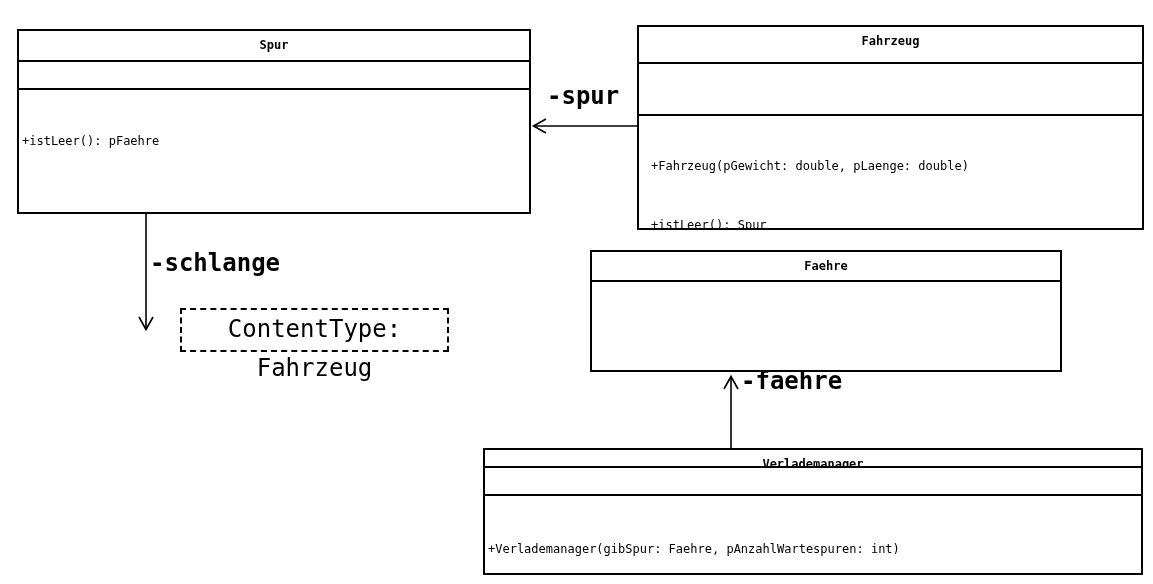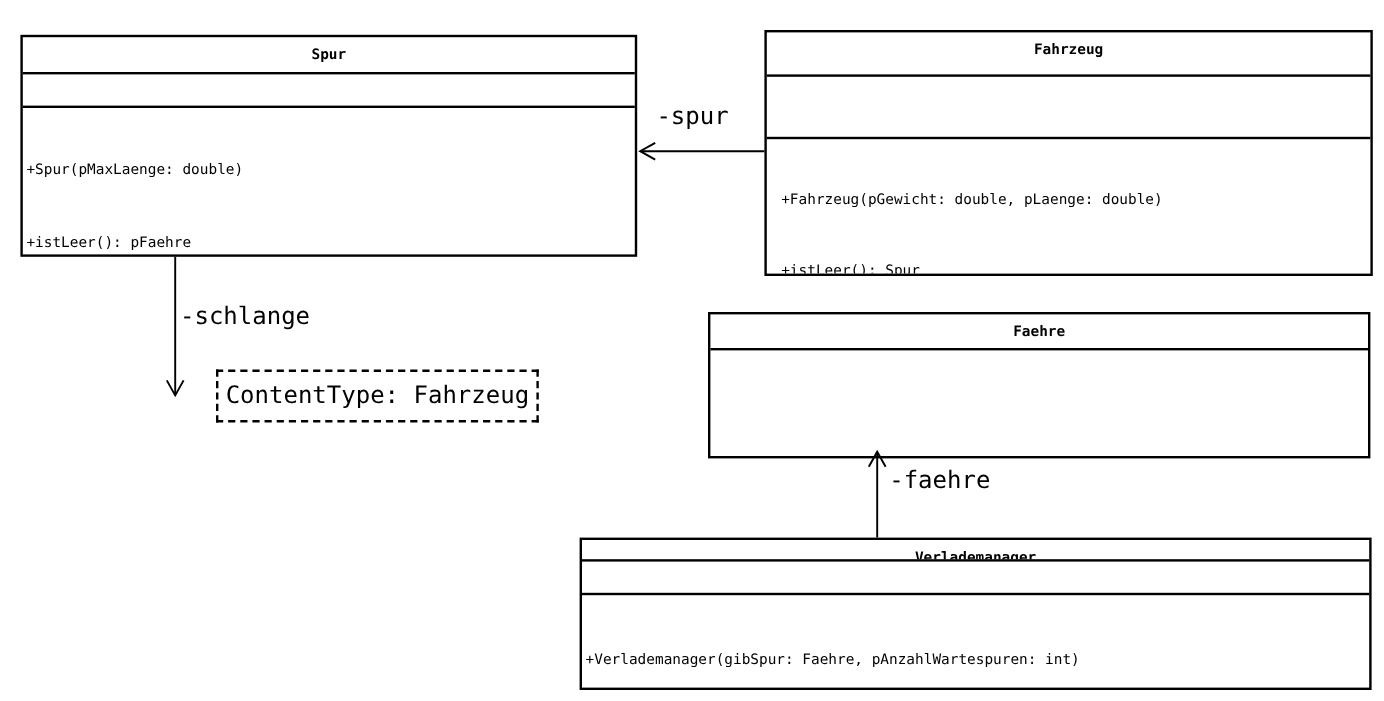--- a/index.html
+++ b/index.html
@@ -43,51 +43,51 @@
     padding-left: 0;
   }
   .cmp-methods { flex: 1 1 auto; padding-top: 1px; }
   .uml-line { white-space: pre; }
   .template-box {
     position: absolute;
     box-sizing: border-box;
     border: 2.5px dashed #000;
     background: #fff;
     text-align: center;
-    font-size: 20px;
+    font-size: 24px;
     z-index: 2;
   }
   .assoc-label {
     position: absolute;
-    font-size: 20px;
+    font-size: 24px;
     line-height: 21px;
     white-space: pre;
     z-index: 2;
     background: transparent;
+    font-weight: bold;
   }
   #connector-layer {
     position: absolute;
     left: 0; top: 0;
     width: 1153px; height: 584px;
     z-index: 3;
     pointer-events: none;
   }
 </style>
 </head>
 <body>
 
 <div id="canvas">
 
   <div class="uml-class" style="left:17px; top:29px; width:514px; height:185px;">
     <div class="cmp cmp-title" style="height:29px; line-height:29px;">Spur</div>
     <div class="cmp" style="height:28px; line-height:25px;">
       
     </div>
     <div class="cmp cmp-methods" style="line-height:20.2px;">
-      <div class="uml-line">+Spur(pMaxLaenge: double)</div>
       <div class="uml-line">+istLeer(): pFaehre</div>
       
       
       
       
     </div>
   </div>
 
   <div class="uml-class" style="left:637px; top:25px; width:507px; height:205px;">
     <div class="cmp cmp-title" style="height:35px; line-height:28px;">Fahrzeug</div>
@@ -98,21 +98,21 @@
     <div class="cmp cmp-methods" style="line-height:19.8px;padding-left:12px;">
       <div class="uml-line">+Fahrzeug(pGewicht: double, pLaenge: double)</div>
       <div class="uml-line">+istLeer(): Spur</div>
       
       
       
       
     </div>
   </div>
 
-  <div class="uml-class" style="left:590px; top:260px; width:552px; height:122px;">
+  <div class="uml-class" style="left:590px; top:250px; width:472px; height:122px;">
     <div class="cmp cmp-title" style="height:28px; line-height:28px;">Faehre</div>
     <div class="cmp" style="height:26px; line-height:23px;">
       
     </div>
   </div>
 
   <div class="uml-class" style="left:483px; top:448px; width:660px; height:127px;">
     <div class="cmp cmp-title" style="height:16px; line-height:28px;">Verlademanager</div>
     <div class="cmp" style="height:28px; line-height:25px;">
       
@@ -122,21 +122,21 @@
       
       
     </div>
   </div>
 
 
   <div class="template-box" style="left:180px; top:308px; width:269px; height:44px; line-height:39px;">ContentType: Fahrzeug</div>
 
   <div class="assoc-label" style="left:547px; top:86px;">-spur</div>
   <div class="assoc-label" style="left:150px; top:233px;margin-top:20px;">-schlange</div>
-  <div class="assoc-label" style="left:741px; top:390px;">-faehre</div>
+  <div class="assoc-label" style="left:741px; top:371px;">-faehre</div>
 
   <svg id="connector-layer" viewBox="0 0 1153 584" xmlns="http://www.w3.org/2000/svg">
 
     <g stroke="#000000" stroke-width="1.6" fill="none">
       <line x1="637" y1="126" x2="534" y2="126"></line>
       <polyline points="546,119 533.5,126 546,133"></polyline>
     </g>
 
     <g stroke="#000000" stroke-width="1.6" fill="none">
       <line x1="146" y1="214" x2="146" y2="329"></line>

